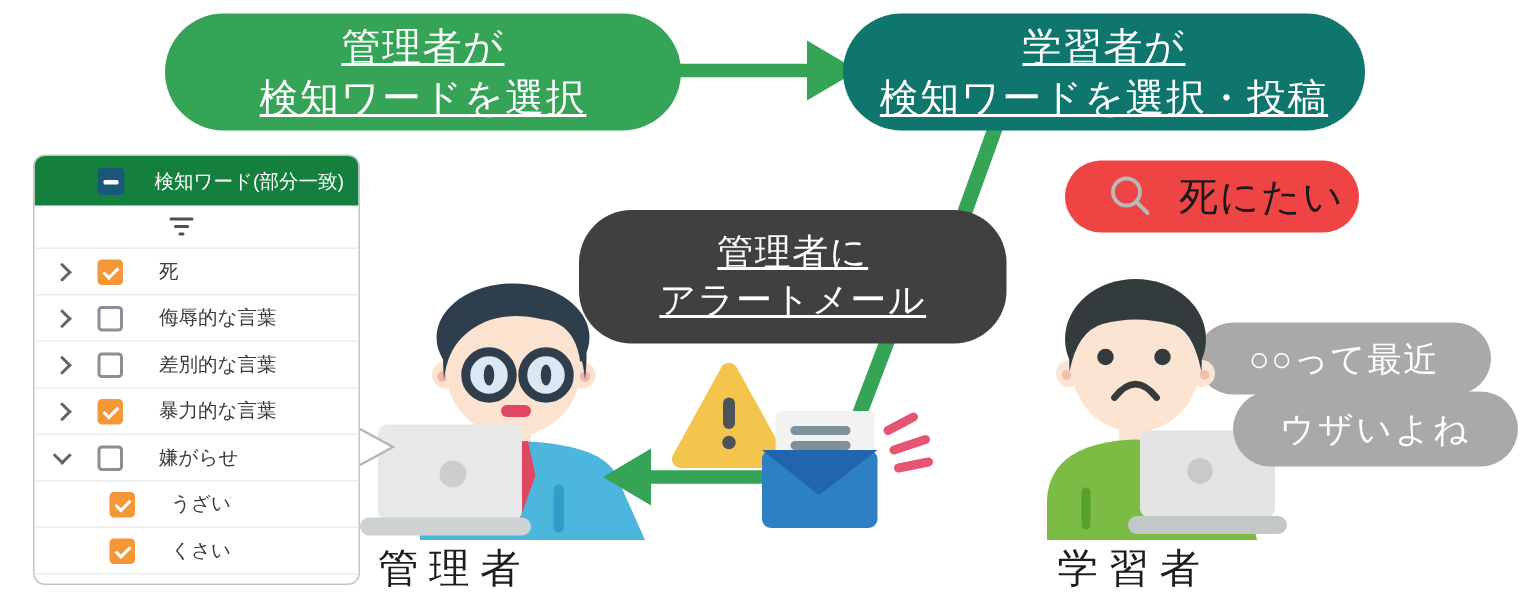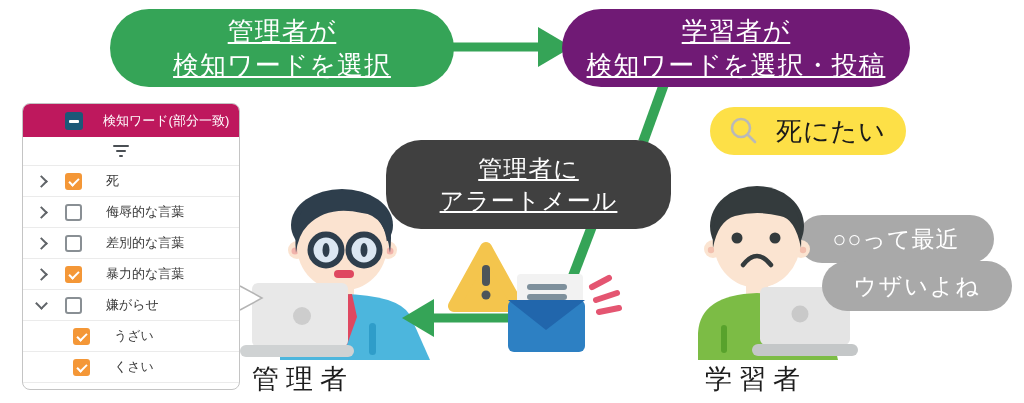--- a/index.html
+++ b/index.html
@@ -7,53 +7,53 @@
     position:relative;width:1024px;height:403px;background:#fff;overflow:hidden;
     font-family:"Liberation Sans","DejaVu Sans",sans-serif;
   }
   
   .pill{
     position:absolute;display:flex;flex-direction:column;align-items:center;justify-content:center;
     color:#fff;text-align:center;z-index:4;
   }
   .pill .ln{line-height:1.32;letter-spacing:1px;text-decoration:underline;}
   .pill-a{left:110px;top:9px;width:344px;height:78px;border-radius:39px;background:#35a457;font-size:26px;}
-  .pill-b{left:562px;top:9px;width:348px;height:78px;border-radius:39px;background:#701a75;font-size:26px;}
+  .pill-b{left:562px;top:9px;width:348px;height:78px;border-radius:39px;background:#0f766e;font-size:26px;}
   .pill-c{left:386px;top:140px;width:285px;height:89px;border-radius:35px;background:#404040;font-size:24px;}
   
   .overlay{position:absolute;left:0;top:0;z-index:3;pointer-events:none;}
   .figure{position:absolute;z-index:2;}
   .envelope{position:absolute;left:440px;top:230px;z-index:4;}
   
   .wtable{
     position:absolute;left:22px;top:103px;width:218px;height:287px;z-index:4;
     background:#fff;border:1.5px solid #c4c4c4;border-radius:8px;overflow:hidden;box-sizing:border-box;
   }
-  .thead{display:flex;align-items:center;height:33px;background:#be185d;padding-left:42px;}
+  .thead{display:flex;align-items:center;height:33px;background:#15803d;padding-left:42px;}
   .cb-ind{position:relative;width:18px;height:18px;border-radius:3px;background:#1b5878;flex:none;}
   .cb-ind::after{content:"";position:absolute;left:4px;top:8px;width:10px;height:3px;background:#fff;border-radius:1px;}
   .thead .hlabel{margin-left:20px;color:#fff;font-size:13px;white-space:nowrap;}
   .frow{display:flex;align-items:center;height:28px;}
   .filter-icon{display:flex;flex-direction:column;align-items:center;gap:2.5px;margin-left:90px;}
   .filter-icon i{display:block;background:#4a4f54;border-radius:1px;height:2.5px;}
   .filter-icon i:nth-child(1){width:16px;}
   .filter-icon i:nth-child(2){width:10px;}
   .filter-icon i:nth-child(3){width:4px;}
   .row{display:flex;align-items:center;height:30px;border-top:1px solid #ebebeb;padding-left:12px;font-size:13px;color:#3b3b3b;}
   .row.child{padding-left:50px;}
   .chev{width:30px;display:flex;align-items:center;flex:none;}
   .chev::before{content:"";width:7px;height:7px;border-right:2px solid #606468;border-bottom:2px solid #606468;transform:rotate(-45deg);margin-left:2px;}
   .chev[data-dir="down"]::before{transform:rotate(45deg);margin-top:-3px;}
   .cb{position:relative;width:17px;height:17px;border:2px solid #898f94;border-radius:3px;background:#fff;box-sizing:border-box;margin-right:24px;flex:none;}
   .cb[data-checked="true"]{background:#f49737;border-color:#f49737;}
   .cb[data-checked="true"]::after{content:"";position:absolute;left:2px;top:3px;width:8px;height:4px;border-left:2.5px solid #fff;border-bottom:2.5px solid #fff;transform:rotate(-45deg);}
   
   .search{
-    position:absolute;left:710px;top:107px;width:196px;height:48px;border-radius:24px;background:#fde047;
-    display:flex;align-items:center;z-index:4;
+    position:absolute;left:710px;top:107px;width:196px;height:48px;border-radius:24px;background:#ef4444;
+    display:flex;align-items:center;z-index:4;justify-content:center;
   }
   .search .q{font-size:26px;color:#1a1a1a;margin-left:14px;letter-spacing:1px;}
   
   .bub{position:absolute;display:flex;align-items:center;justify-content:center;background:#a9a9a9;color:#fff;margin-top:35px;}
   .bub1{left:798px;top:180px;width:196px;height:48px;border-radius:24px;font-size:23px;z-index:1;letter-spacing:1px;}
   .bub2{left:822px;top:226px;width:190px;height:50px;border-radius:25px;font-size:23px;z-index:4;letter-spacing:2px;}
   
   .actor-label{position:absolute;top:361px;width:130px;font-size:27px;letter-spacing:7px;color:#1d1d1d;z-index:4;white-space:nowrap;}
   .lab-admin{left:252px;}
   .lab-learner{left:705px;}

